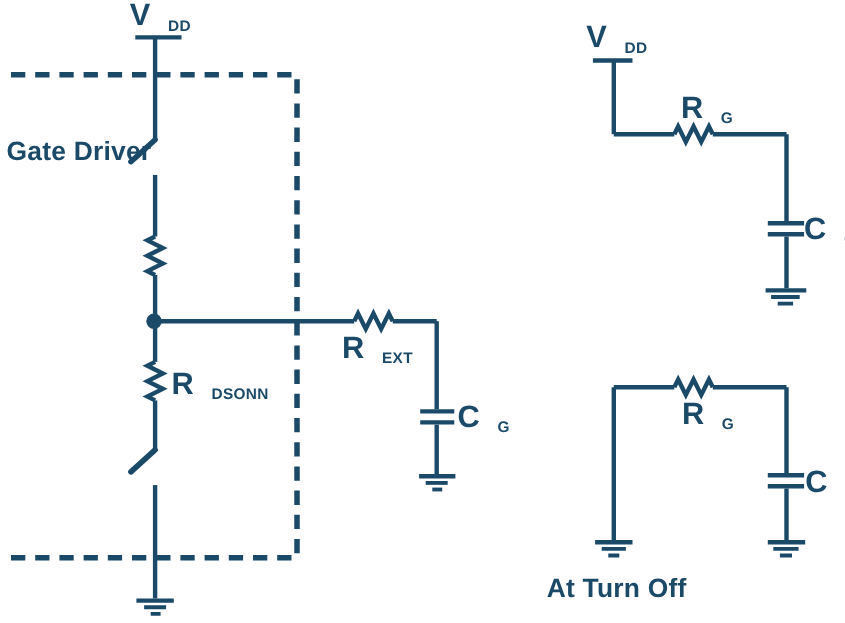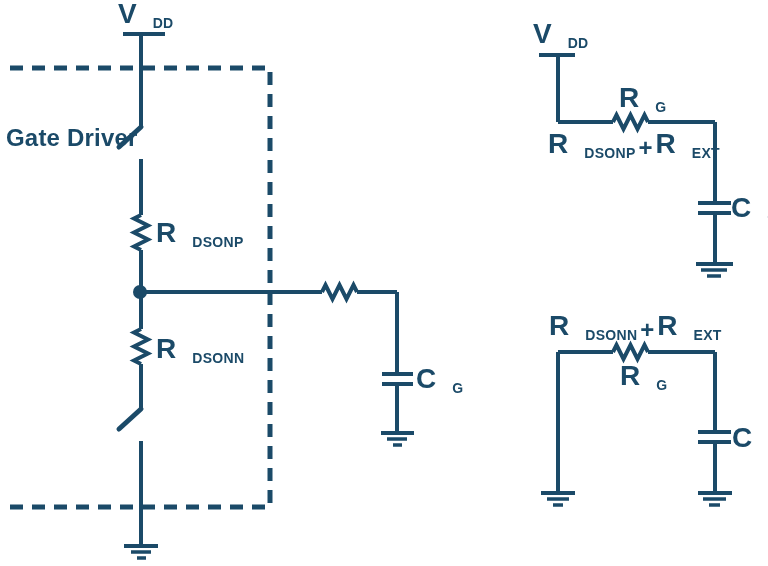--- a/index.html
+++ b/index.html
@@ -170,56 +170,51 @@
       <path class="g2" d="M709,505 H720"></path>
     </g>
   </svg>
 
   <div class="label" style="left:118px; top:0px;">
     <span class="main">V</span><span class="sub">DD</span>
   </div>
 
   <div class="label caption" style="left:6px; top:102px;margin-top:24px;">Gate Driver</div>
 
-  <div class="label" style="left:156px; top:219px;">
-    <span class="main">R</span><span class="sub">DSONP</span>
-  </div>
 
   <div class="label" style="left:156px; top:335px;">
     <span class="main">R</span><span class="sub">DSONN</span>
   </div>
 
+  <div class="label" style="left:311px; top:302px;">
+    <span class="main">R</span><span class="sub">EXT</span>
+  </div>
 
   <div class="label" style="left:416px; top:365px;">
     <span class="main">C</span><span class="sub">G</span>
   </div>
 
   <div class="label" style="left:533px; top:20px;">
     <span class="main">V</span><span class="sub">DD</span>
   </div>
 
   <div class="label" style="left:619px; top:84px;">
     <span class="main">R</span><span class="sub">G</span>
   </div>
 
-  <div class="label" style="left:548px; top:130px;">
-    <span class="main">R</span><span class="sub">DSONP</span><span class="plus">+</span><span class="main">R</span><span class="sub">EXT</span>
-  </div>
 
   <div class="label" style="left:731px; top:194px;">
     <span class="main">C</span><span class="sub">G</span>
   </div>
 
 
-  <div class="label" style="left:549px; top:312px;">
-    <span class="main">R</span><span class="sub">DSONN</span><span class="plus">+</span><span class="main">R</span><span class="sub">EXT</span>
-  </div>
 
   <div class="label" style="left:620px; top:362px;">
     <span class="main">R</span><span class="sub">G</span>
   </div>
 
   <div class="label" style="left:732px; top:424px;">
     <span class="main">C</span><span class="sub">G</span>
   </div>
 
+  <div class="label caption" style="left:497px; top:524px;">At Turn Off</div>
 
 </div>
 
 </body></html>

